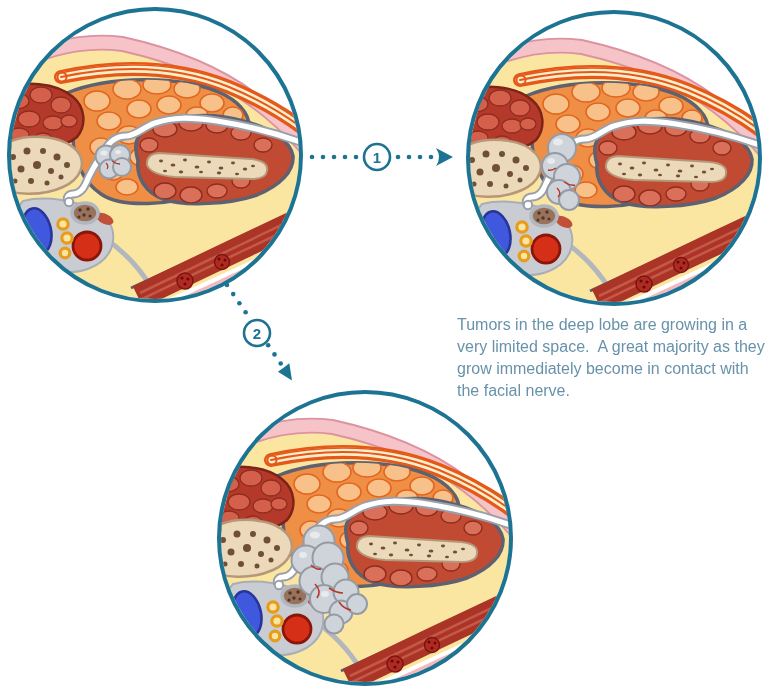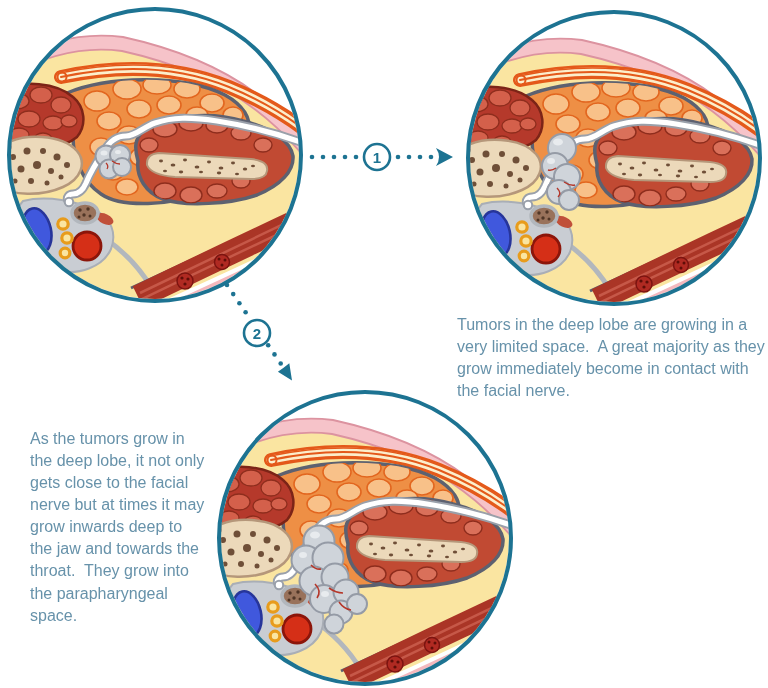--- a/index.html
+++ b/index.html
@@ -289,15 +289,14 @@
       <circle cx="56.2" cy="69.3" r="2.3"></circle>
         <circle cx="62.5" cy="78.4" r="2.3"></circle>
         <circle cx="68.7" cy="87.5" r="2.3"></circle>
       <path d="M80,104.5 L77.3,87.3 Q71.8,91.9 65.9,95.7 Z"></path>
     </g>
     <circle cx="45" cy="57" r="13" fill="#ffffff" stroke="#1d7392" stroke-width="2.6"></circle>
     <text class="badge-label" x="45" y="62.5" text-anchor="middle">2</text>
   </svg>
 
   <div class="caption caption-right">Tumors in the deep lobe are growing in a very limited space.  A great majority as they grow immediately become in contact with the facial nerve.</div>
-  <div class="caption caption-left">As the tumors grow in the deep lobe, it not only gets close to the facial nerve but at times it may grow inwards deep to the jaw and towards the throat.  They grow into the parapharyngeal space.</div>
 
 </div>
 
 </body></html>

